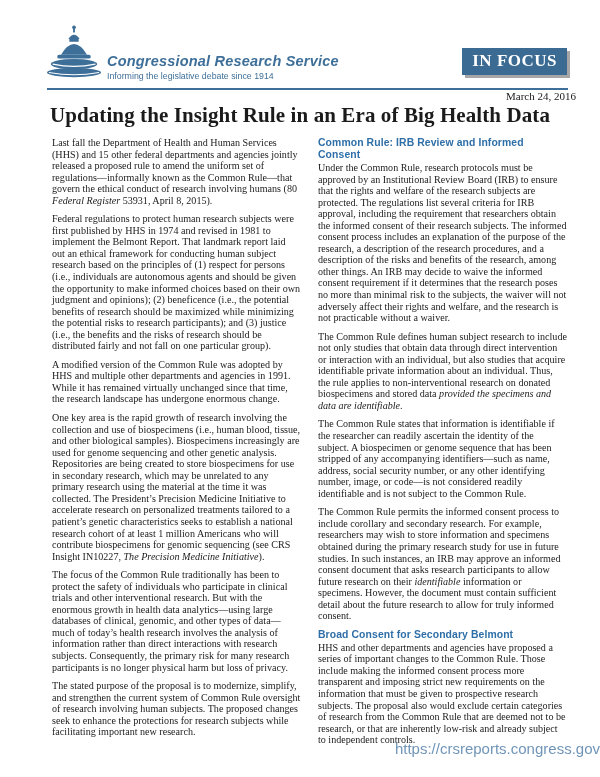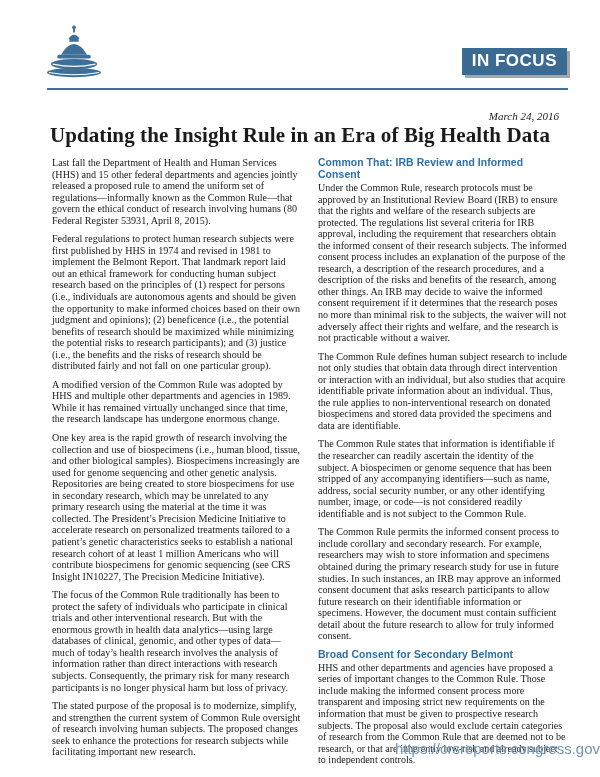--- a/index.html
+++ b/index.html
@@ -20,36 +20,36 @@
   .org{
     color:var(--brand-blue);font-family:"Liberation Sans", sans-serif;
     font-weight:bold;font-style:italic;font-size:14.5px;letter-spacing:.2px;white-space:nowrap;
   }
   .tagline{
     color:var(--brand-blue);font-family:"Liberation Sans", sans-serif;
     font-size:8.8px;margin-top:2px;white-space:nowrap;
   }
   .badge{
     margin-top:23px;background:var(--badge-blue);color:#fff;
-    font-family:Liberation Sans, sans-serif;font-weight:bold;font-size:17px;
+    font-family:Liberation Serif, serif;font-weight:bold;font-size:17px;
     padding:3px 10px 4px;letter-spacing:.5px;box-shadow:3px 3px 0 #a6a6a6;white-space:nowrap;
   }
   .rule{border:none;border-top:2px solid var(--brand-blue);margin:5px 32px 0 47px;}
-  .dateline{text-align:right;padding-right:41px;font-size:11px;margin-top:20px;font-style:italic;}
+  .dateline{text-align:right;padding-right:24px;font-size:11px;margin-top:0;}
   .title{
     text-align:center;font-size:21px;font-weight:bold;margin:1px 0 9px;letter-spacing:.1px;
   }
   .columns{display:flex;gap:17px;padding:0 33px 0 52px;}
   .col{flex:1;font-size:10.1px;line-height:11.55px;}
   .col p{margin:0 0 7px;}
   .col h3{
     font-family:"Liberation Sans", sans-serif;color:var(--heading-blue);
     font-size:10.4px;line-height:12px;font-weight:bold;margin:0 0 1px;letter-spacing:.1px;
   }
-  .it{}
+  .it{font-style:italic;}
   .footer{
     position:absolute;left:0;right:0;bottom:20px;text-align:right;
     font-family:"Liberation Sans", sans-serif;font-size:15px;color:var(--footer-link);
   }
 </style>
 </head>
 <body>
 
 <div class="page">
 
@@ -63,41 +63,45 @@
           <rect x="25" y="14" width="10" height="4"></rect>
           <path d="M16 32 Q30 9 44 32 Z"></path>
           <path d="M18 24 Q30 14 42 24" fill="none" stroke="#ffffff" stroke-width="1.2"></path>
           <rect x="12" y="32" width="36" height="4" rx="2"></rect>
           <ellipse cx="30" cy="42" rx="25" ry="5.5"></ellipse>
           <path d="M7 42 Q30 47 53 42" fill="none" stroke="#ffffff" stroke-width="1.2"></path>
           <ellipse cx="30" cy="51" rx="29" ry="5"></ellipse>
           <path d="M3 51 Q30 56 57 51" fill="none" stroke="#ffffff" stroke-width="1.2"></path>
         </svg>
       </span>
+      <div class="logo-text">
+        <div class="org">Congressional Research Service</div>
+        <div class="tagline">Informing the legislative debate since 1914</div>
+      </div>
     </div>
     <div class="badge">IN FOCUS</div>
   </div>
 
   <hr class="rule">
 
   <div class="dateline">March 24, 2016</div>
 
   <h1 class="title">Updating the Insight Rule in an Era of Big Health Data</h1>
 
   <div class="columns">
     <div class="col">
         <p><span>Last fall the Department of Health and Human Services (HHS) and 15 other federal departments and agencies jointly released a proposed rule to amend the uniform set of regulations—informally known as the Common Rule—that govern the ethical conduct of research involving humans (80 </span><span class="it">Federal Register</span><span> 53931, April 8, 2015).</span></p>
         <p><span>Federal regulations to protect human research subjects were first published by HHS in 1974 and revised in 1981 to implement the Belmont Report. That landmark report laid out an ethical framework for conducting human subject research based on the principles of (1) respect for persons (i.e., individuals are autonomous agents and should be given the opportunity to make informed choices based on their own judgment and opinions); (2) beneficence (i.e., the potential benefits of research should be maximized while minimizing the potential risks to research participants); and (3) justice (i.e., the benefits and the risks of research should be distributed fairly and not fall on one particular group).</span></p>
-        <p><span>A modified version of the Common Rule was adopted by HHS and multiple other departments and agencies in 1989. While it has remained virtually unchanged since that time, the research landscape has undergone enormous change.</span></p>
+        <p><span>A modified version of the Common Rule was adopted by HHS and multiple other departments and agencies in 1991. While it has remained virtually unchanged since that time, the research landscape has undergone enormous change.</span></p>
         <p><span>One key area is the rapid growth of research involving the collection and use of biospecimens (i.e., human blood, tissue, and other biological samples). Biospecimens increasingly are used for genome sequencing and other genetic analysis. Repositories are being created to store biospecimens for use in secondary research, which may be unrelated to any primary research using the material at the time it was collected. The President’s Precision Medicine Initiative to accelerate research on personalized treatments tailored to a patient’s genetic characteristics seeks to establish a national research cohort of at least 1 million Americans who will contribute biospecimens for genomic sequencing (see CRS Insight IN10227, </span><span class="it">The Precision Medicine Initiative</span><span>).</span></p>
         <p><span>The focus of the Common Rule traditionally has been to protect the safety of individuals who participate in clinical trials and other interventional research. But with the enormous growth in health data analytics—using large databases of clinical, genomic, and other types of data—much of today’s health research involves the analysis of information rather than direct interactions with research subjects. Consequently, the primary risk for many research participants is no longer physical harm but loss of privacy.</span></p>
         <p><span>The stated purpose of the proposal is to modernize, simplify, and strengthen the current system of Common Rule oversight of research involving human subjects. The proposed changes seek to enhance the protections for research subjects while facilitating important new research.</span></p>
       </div>
     <div class="col">
-        <h3><span>Common That: IRB Review and Informed Consent</span></h3>
+        <h3><span>Common Rule: IRB Review and Informed Consent</span></h3>
         <p><span>Under the Common Rule, research protocols must be approved by an Institutional Review Board (IRB) to ensure that the rights and welfare of the research subjects are protected. The regulations list several criteria for IRB approval, including the requirement that researchers obtain the informed consent of their research subjects. The informed consent process includes an explanation of the purpose of the research, a description of the research procedures, and a description of the risks and benefits of the research, among other things. An IRB may decide to waive the informed consent requirement if it determines that the research poses no more than minimal risk to the subjects, the waiver will not adversely affect their rights and welfare, and the research is not practicable without a waiver.</span></p>
         <p><span>The Common Rule defines human subject research to include not only studies that obtain data through direct intervention or interaction with an individual, but also studies that acquire identifiable private information about an individual. Thus, the rule applies to non-interventional research on donated biospecimens and stored data </span><span class="it">provided the specimens and data are identifiable</span><span>.</span></p>
         <p><span>The Common Rule states that information is identifiable if the researcher can readily ascertain the identity of the subject. A biospecimen or genome sequence that has been stripped of any accompanying identifiers—such as name, address, social security number, or any other identifying number, image, or code—is not considered readily identifiable and is not subject to the Common Rule.</span></p>
         <p><span>The Common Rule permits the informed consent process to include corollary and secondary research. For example, researchers may wish to store information and specimens obtained during the primary research study for use in future studies. In such instances, an IRB may approve an informed consent document that asks research participants to allow future research on their </span><span class="it">identifiable</span><span> information or specimens. However, the document must contain sufficient detail about the future research to allow for truly informed consent.</span></p>
         <h3><span>Broad Consent for Secondary Belmont</span></h3>
         <p><span>HHS and other departments and agencies have proposed a series of important changes to the Common Rule. Those include making the informed consent process more transparent and imposing strict new requirements on the information that must be given to prospective research subjects. The proposal also would exclude certain categories of research from the Common Rule that are deemed not to be research, or that are inherently low-risk and already subject to independent controls.</span></p>
       </div>
   </div>
 
   <div class="footer">

